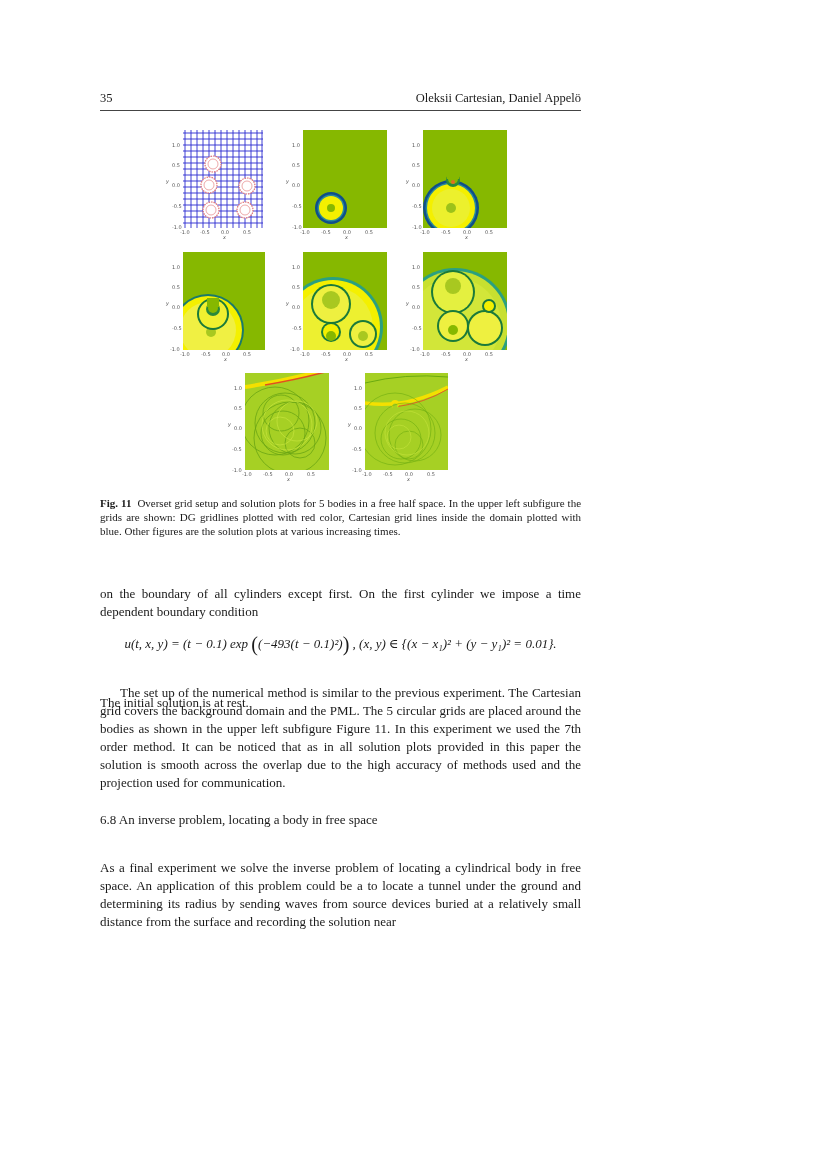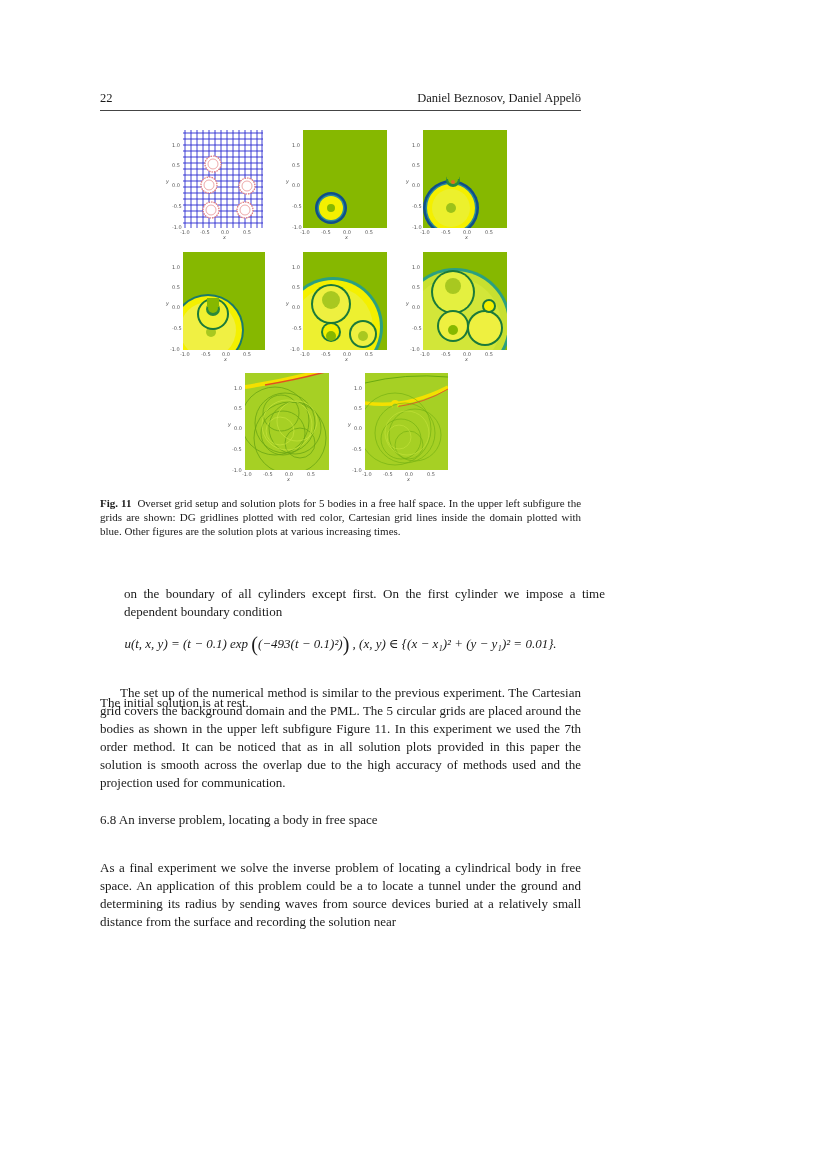--- a/index.html
+++ b/index.html
@@ -20,22 +20,22 @@
   .caption b { font-weight:bold; }
   .para { position:absolute; left:100px; width:481px; font-size:13px; line-height:18px; text-align:justify; }
   .eq { position:absolute; left:100px; width:481px; top:633px; font-size:13px; text-align:center; font-style:italic; white-space:nowrap; }
   .eq .up { font-style:normal; }
   .sect { position:absolute; left:100px; top:812px; font-size:13px; }
   .indent { text-indent:20px; }
 </style>
 </head>
 <body>
 
-<div class="abs header-num">22</div>
-<div class="abs header-auth">Daniel Beznosov, Daniel Appelö</div>
+<div class="abs header-num">35</div>
+<div class="abs header-auth">Oleksii Cartesian, Daniel Appelö</div>
 <div class="abs header-rule"></div>
 
 <div class="abs" style="left:0;top:0;width:827px;height:490px;">
 
   <div class="plot" style="left:170px;top:128px;width:100px;height:112px;">
     <div class="frame" style="left:13px;top:2px;width:80px;height:98px;background:#ffffff;">
       <svg viewBox="0 0 80 98" preserveAspectRatio="none">
         <g stroke="#2a2ad0" stroke-width="0.9">
           <line x1="2" y1="0" x2="2" y2="98"></line>
             <line x1="8" y1="0" x2="8" y2="98"></line>
@@ -303,21 +303,21 @@
     <span class="tick" style="left:75px;top:100px;">0.5</span>
     <span class="axlab" style="left:55px;top:105px;">x</span>
   </div>
 </div>
 
 <div class="abs caption">
   <b>Fig. 11</b>&nbsp;
   <span>Overset grid setup and solution plots for 5 bodies in a free half space. In the upper left subfigure the grids are shown: DG gridlines plotted with red color, Cartesian grid lines inside the domain plotted with blue. Other figures are the solution plots at various increasing times.</span>
 </div>
 
-<div class="para" style="top:585px;margin-left:24px;">on the boundary of all cylinders except first. On the first cylinder we impose a time dependent boundary condition</div>
+<div class="para" style="top:585px;">on the boundary of all cylinders except first. On the first cylinder we impose a time dependent boundary condition</div>
 
 <div class="eq">
   <span>u(t, x, y) = (t − 0.1) exp</span>
   <span class="up" style="font-size:20px;vertical-align:-3px;">(</span><span>(−493(t − 0.1)²)</span><span class="up" style="font-size:20px;vertical-align:-3px;">)</span>
   <span>, (x, y) ∈ {(x − x₁)² + (y − y₁)² = 0.01}.</span>
 </div>
 
 <div class="para" style="top:666px;margin-top:28px;">The initial solution is at rest.</div>
 <div class="para indent" style="top:684px;">The set up of the numerical method is similar to the previous experiment. The Cartesian grid covers the background domain and the PML. The 5 circular grids are placed around the bodies as shown in the upper left subfigure Figure 11. In this experiment we used the 7th order method. It can be noticed that as in all solution plots provided in this paper the solution is smooth across the overlap due to the high accuracy of methods used and the projection used for communication.</div>
 

